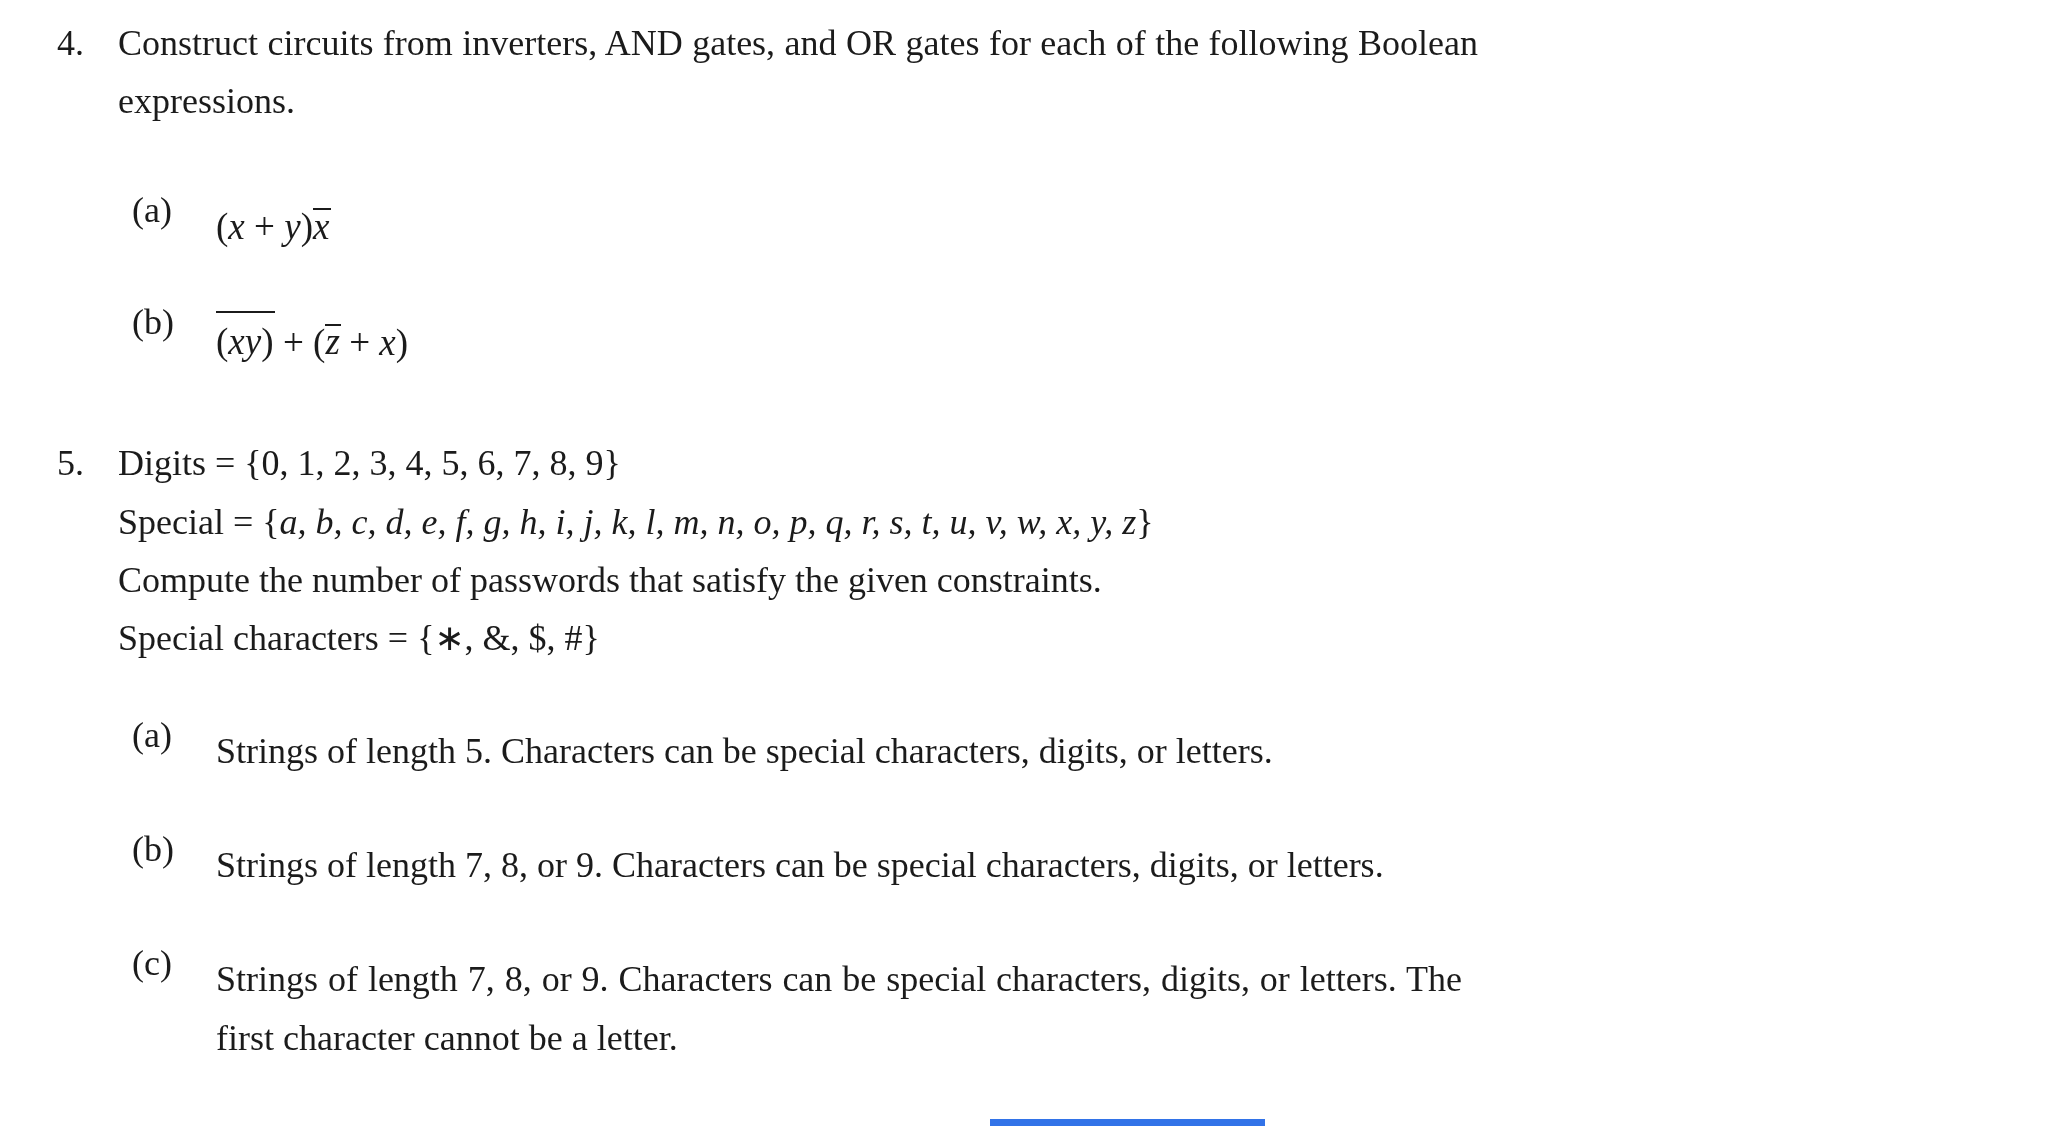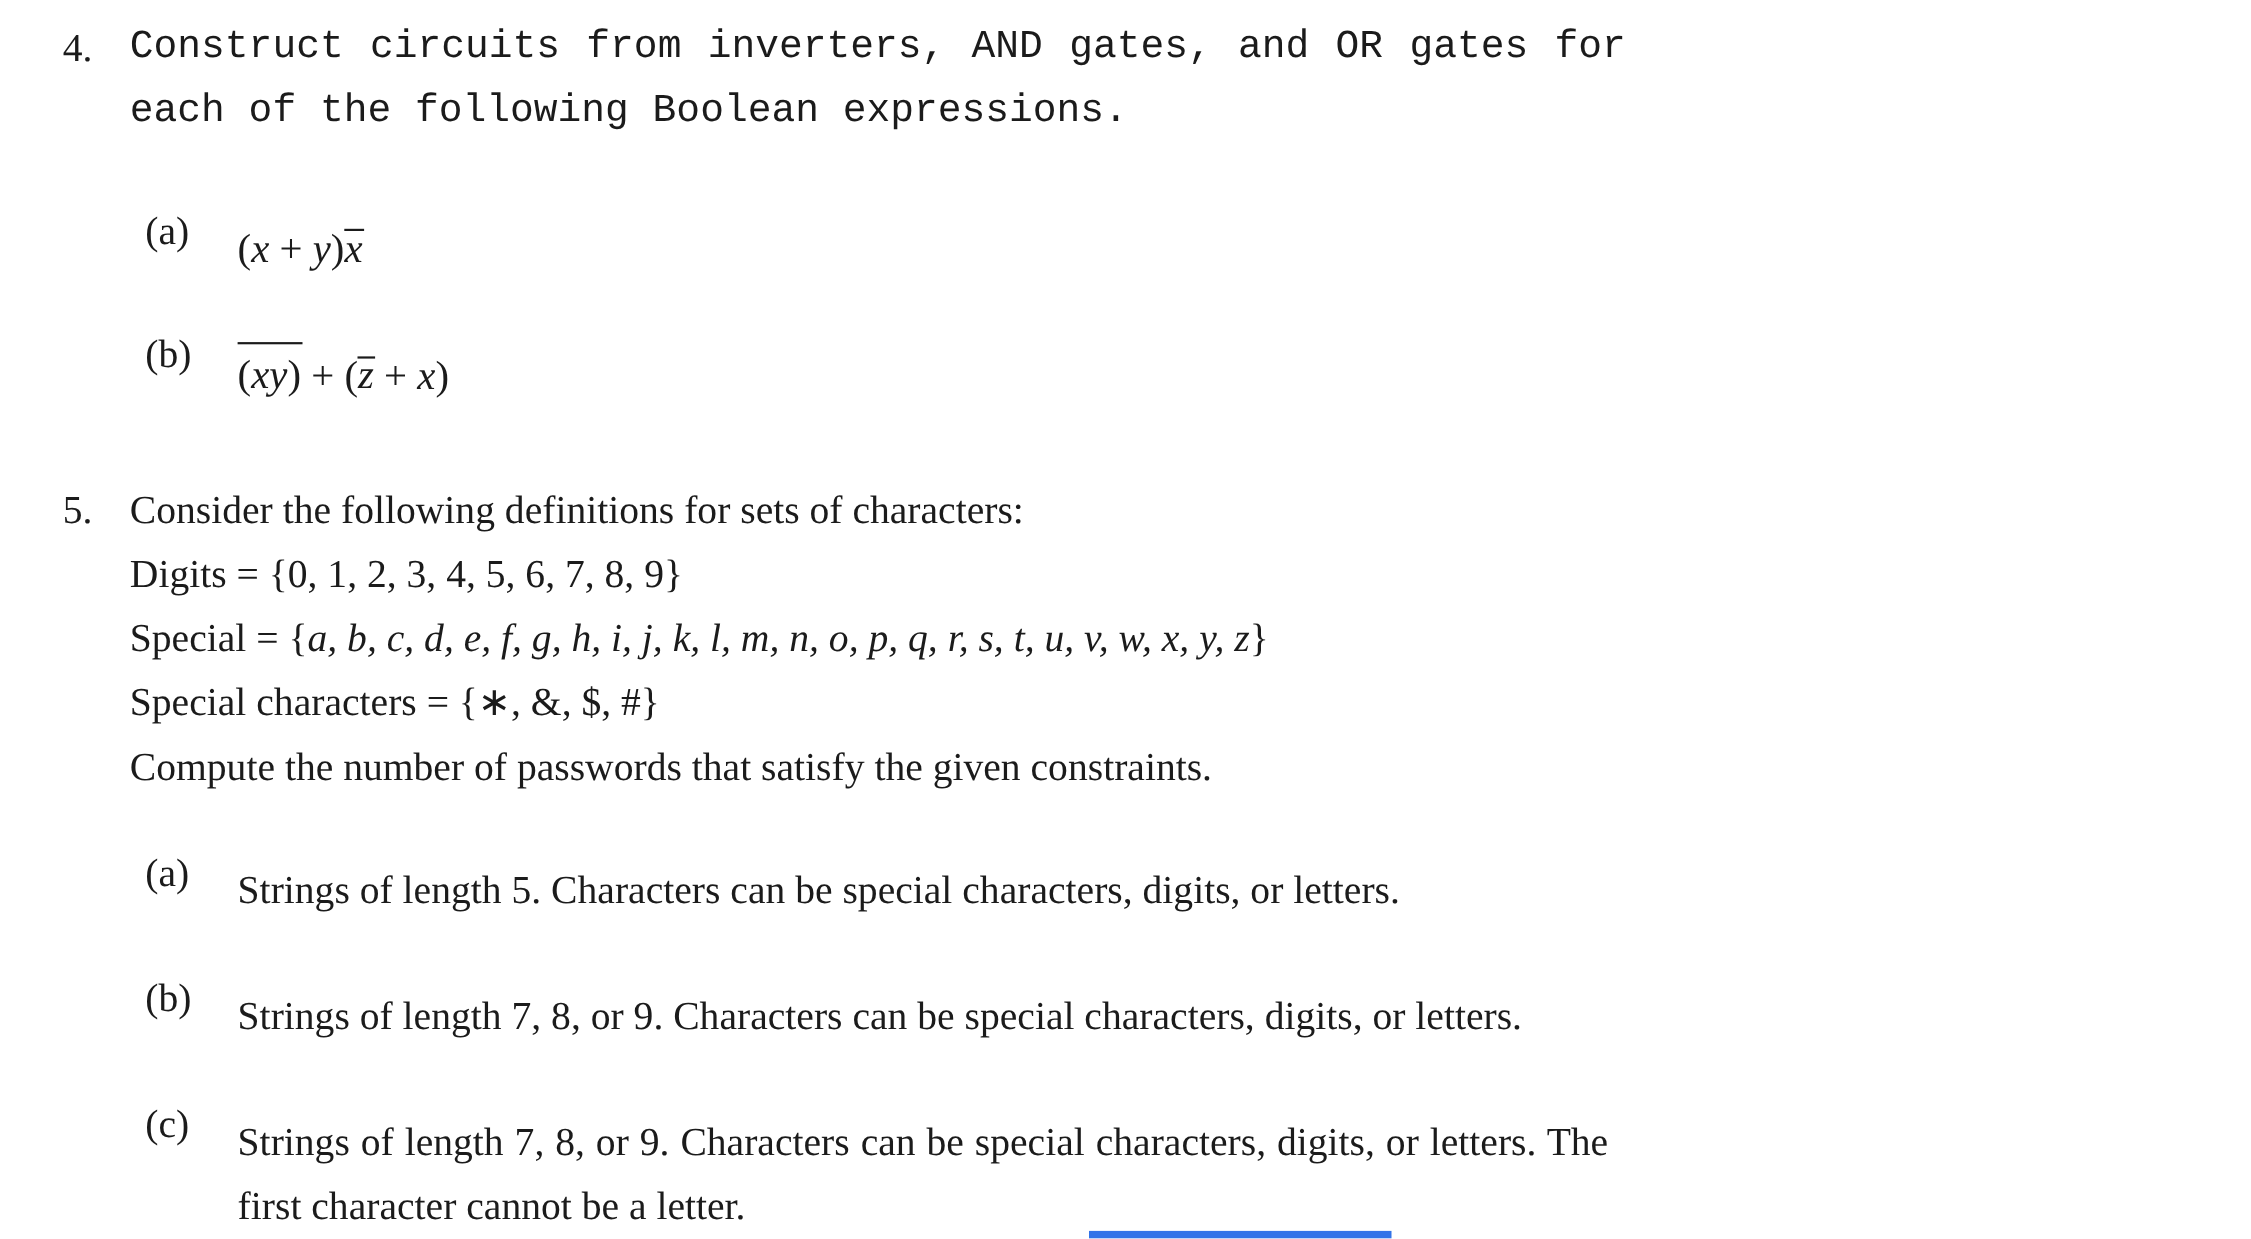--- a/index.html
+++ b/index.html
@@ -20,21 +20,21 @@
   .page {
     position: relative;
     width: 2046px;
     height: 1126px;
     box-sizing: border-box;
     padding: 14px 0 0 57px;
   }
   .row { display: flex; }
   .marker { width: 61px; flex: none; }
   .body { width: 1360px; flex: none; }
-  .stmt { margin: 0; text-align: justify; font-family: Liberation Mono, monospace; }
+  .stmt { margin: 0; text-align: justify; }
   .subitems { display: flex; flex-direction: column; }
   .q4-subitems { margin-top: 50px; gap: 20px; }
   .q5-subitems { margin-top: 38px; gap: 24px; }
   .subrow { display: flex; }
   .submarker { width: 68px; margin-left: 14px; flex: none; }
   .subtext { flex: 1; text-align: justify; margin: 16px; }
   .q5line { margin: 0; white-space: nowrap; }
   .problem-5 { margin-top: 46px; }
   .math { font-size: 1.03em; }
   .mi { font-style: italic; }
@@ -75,25 +75,24 @@
           <div class="submarker">(b)</div>
           <div class="subtext math"><span class="ov ov-grp"><span>(</span><span class="mi">xy</span><span>)</span></span><span> + (</span><span class="mi ov ov-chr">z</span><span> + </span><span class="mi">x</span><span>)</span></div>
         </div>
       </div>
     </div>
   </section>
 
   <section class="row problem-5">
     <div class="marker">5.</div>
     <div class="body">
-      <p class="q5line">Consider the following definitions for sets of characters:</p>
       <p class="q5line">Digits = {0, 1, 2, 3, 4, 5, 6, 7, 8, 9}</p>
       <p class="q5line"><span>Special = {</span><span class="mi">a, b, c, d, e, f, g, h, i, j, k, l, m, n, o, p, q, r, s, t, u, v, w, x, y, z</span><span>}</span></p>
+      <p class="q5line">Compute the number of passwords that satisfy the given constraints.</p>
       <p class="q5line">Special characters = {∗, &amp;, $, #}</p>
-      <p class="q5line">Compute the number of passwords that satisfy the given constraints.</p>
       <div class="subitems q5-subitems">
         <div class="subrow">
           <div class="submarker">(a)</div>
           <p class="subtext">Strings of length 5. Characters can be special characters, digits, or letters.</p>
         </div>
         <div class="subrow">
           <div class="submarker">(b)</div>
           <p class="subtext">Strings of length 7, 8, or 9. Characters can be special characters, digits, or letters.</p>
         </div>
         <div class="subrow">

